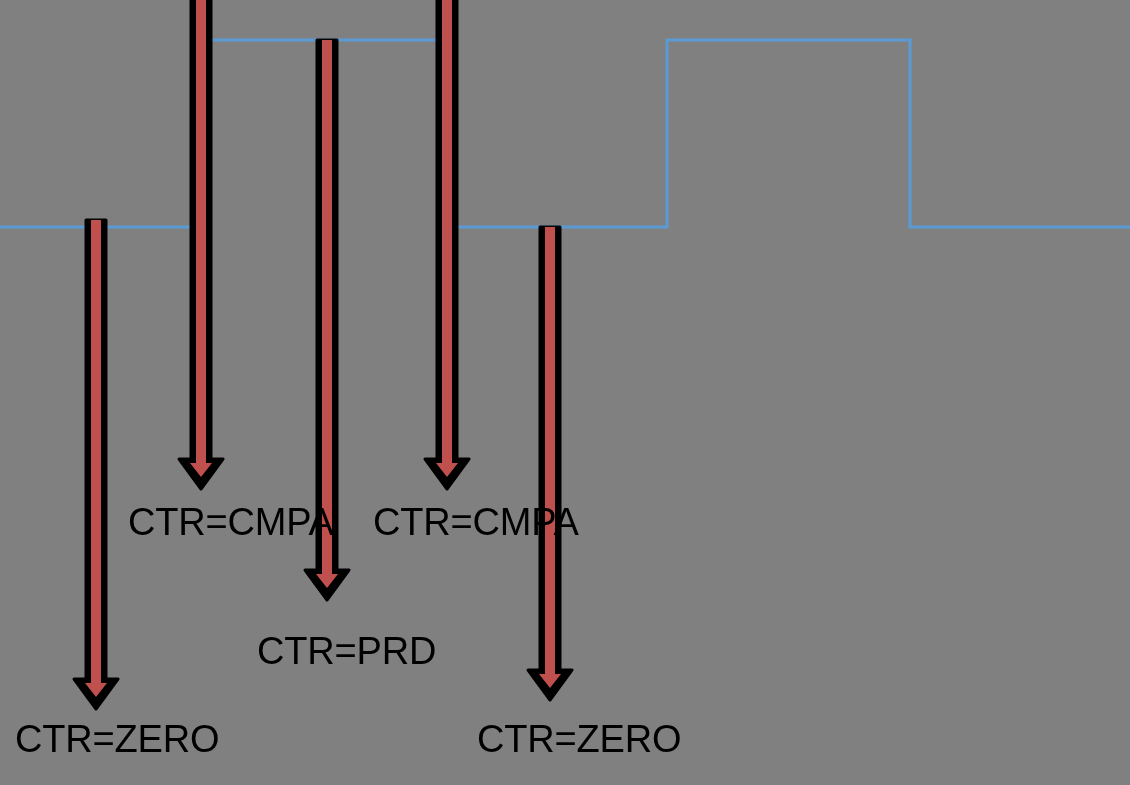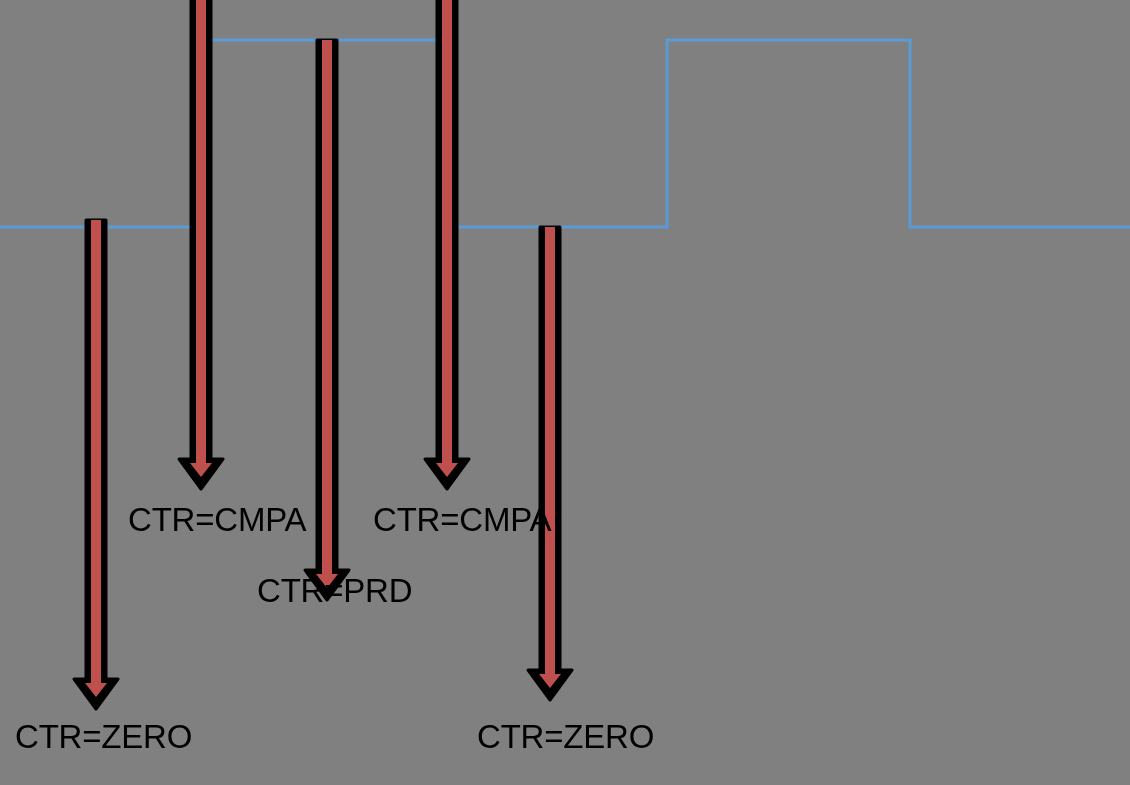--- a/index.html
+++ b/index.html
@@ -21,21 +21,21 @@
     position: absolute;
     left: 0;
     top: 0;
     width: 1130px;
     height: 785px;
   }
   .event-label {
     position: absolute;
     color: #000000;
     font-family: "Liberation Sans", sans-serif;
-    font-size: 33px;
+    font-size: 38px;
     font-weight: 400;
     line-height: 1;
     white-space: nowrap;
     letter-spacing: -0.2px;
   }
 </style>
 </head>
 <body>
 
 <div id="canvas">
@@ -64,18 +64,18 @@
         <g>
           <path d="M 540 227 L 540 670 L 528 670 L 550 700 L 572 670 L 560 670 L 560 227 Z" fill="#000000" stroke="#000000" stroke-width="3" stroke-linejoin="round"></path>
           <path d="M 545 227 L 545 674 L 539 674 L 550 688 L 561 674 L 555 674 L 555 227 Z" fill="#C0504D"></path>
         </g>
       </g>
   </svg>
 
   <div id="label-layer">
       <div class="event-label" style="left: 15px; top: 720px;">CTR=ZERO</div>
       <div class="event-label" style="left: 128px; top: 503px;">CTR=CMPA</div>
-      <div class="event-label" style="left: 257px; top: 574px;">CTR=PRD</div>
+      <div class="event-label" style="left: 257px; top: 632px;">CTR=PRD</div>
       <div class="event-label" style="left: 373px; top: 503px;">CTR=CMPA</div>
       <div class="event-label" style="left: 477px; top: 720px;">CTR=ZERO</div>
     </div>
 
 </div>
 
 </body></html>

